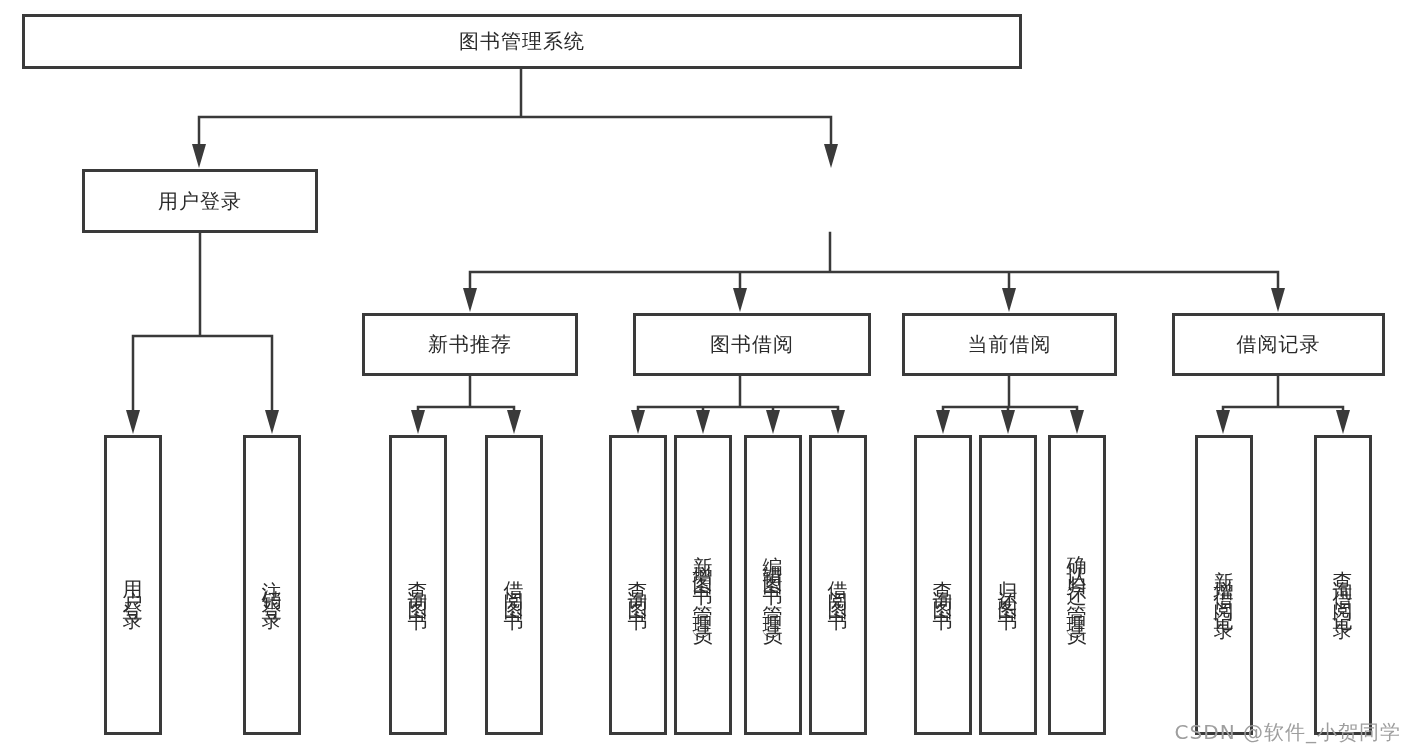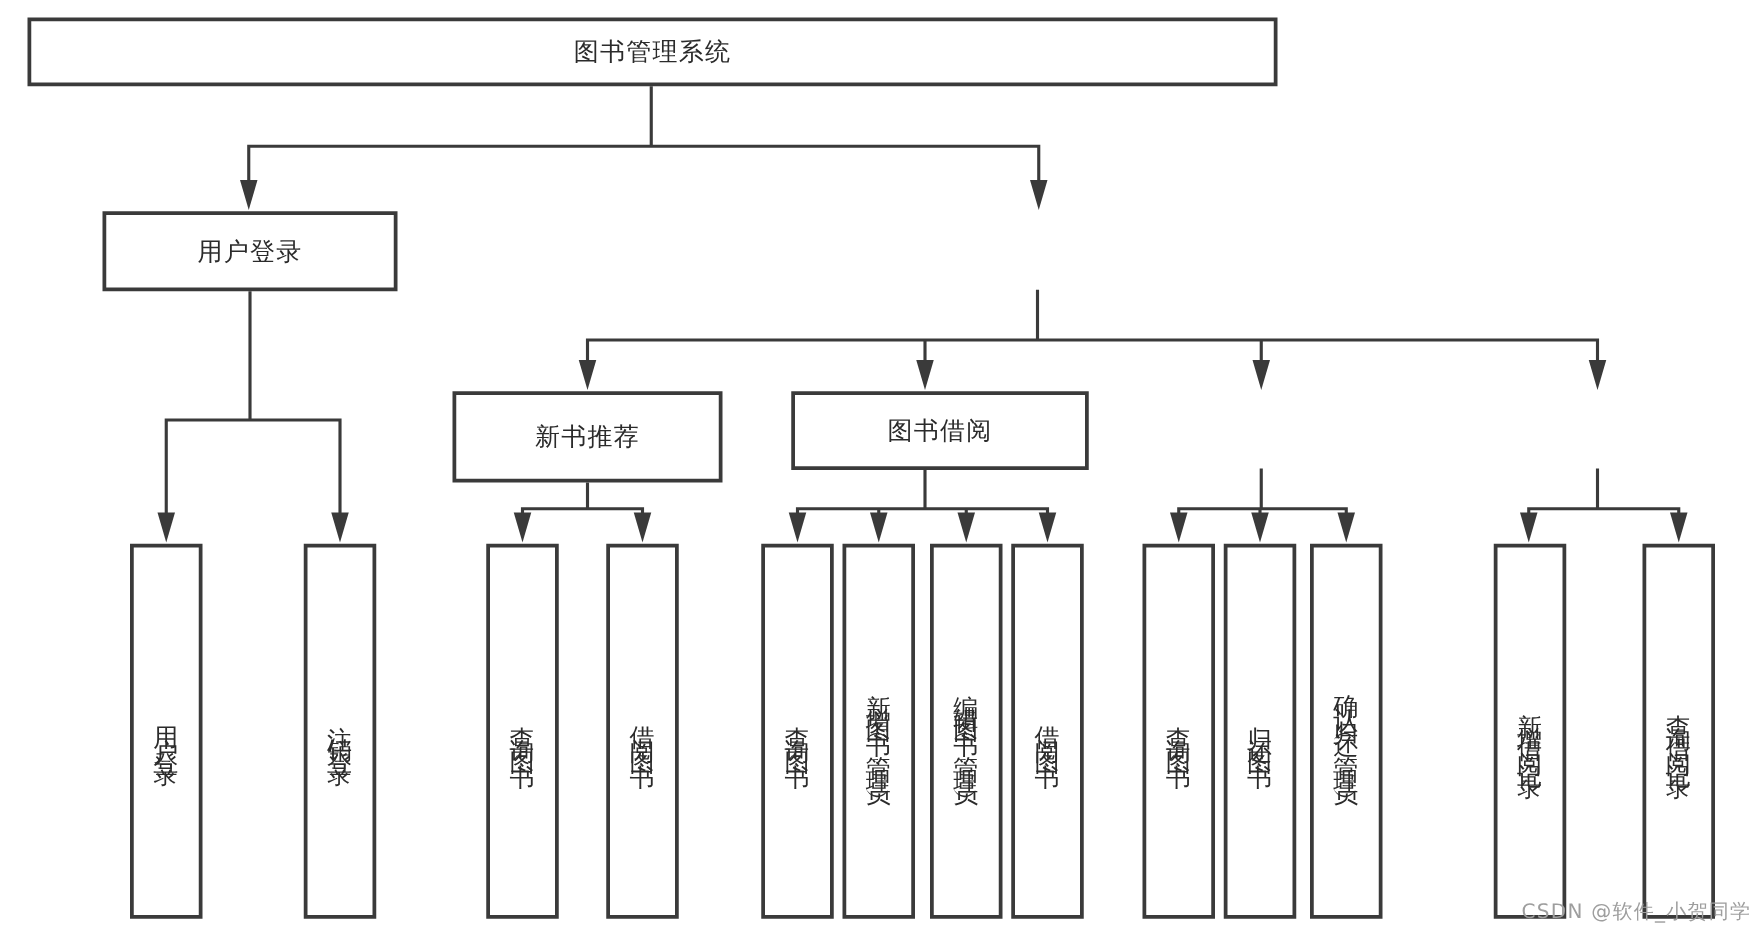--- a/index.html
+++ b/index.html
@@ -13,21 +13,21 @@
     border:3px solid #3a3a3a;display:flex;align-items:center;justify-content:center;
     font-size:20px;letter-spacing:1px;color:#2b2b2b;z-index:2;
   }
   .leaf{border-width:3px;}
   .leaf .vtext{
     writing-mode:vertical-rl;text-orientation:mixed;
     letter-spacing:10px;font-size:20px;line-height:1;white-space:nowrap;
   }
   .watermark{
     position:absolute;top:719px;right:4px;z-index:3;
-    font-size:16px;color:#9e9e9e;letter-spacing:1px;
+    font-size:20px;color:#9e9e9e;letter-spacing:1px;
   }
 </style>
 </head>
 <body>
 
 <div class="canvas">
 
   <svg class="wires" viewBox="0 0 1405 747" xmlns="http://www.w3.org/2000/svg" aria-hidden="true">
     <g stroke="#3a3a3a" stroke-width="2.5" fill="none" stroke-linecap="square">
 
@@ -65,22 +65,24 @@
       <polygon points="1070,410 1084,410 1077,434"></polygon>
       <polygon points="1216,410 1230,410 1223,434"></polygon>
       <polygon points="1336,410 1350,410 1343,434"></polygon>
     </g>
   </svg>
 
   <div class="box" style="left:22px;top:14px;width:1000px;height:55px;">图书管理系统</div>
 
   <div class="box" style="left:82px;top:169px;width:236px;height:64px;">用户登录</div>
 
-  <div class="box" style="left:362px;top:313px;width:216px;height:73px;">新书推荐</div>
+  <div class="box" style="left:362px;top:313px;width:216px;height:63px;">新书推荐</div>
   <div class="box" style="left:633px;top:313px;width:238px;height:63px;">图书借阅</div>
+  <div class="box" style="left:902px;top:313px;width:215px;height:63px;">当前借阅</div>
+  <div class="box" style="left:1172px;top:313px;width:213px;height:63px;">借阅记录</div>
 
   <div class="box leaf" style="left:104px;top:435px;width:58px;height:300px;">
     <span class="vtext">用户登录</span>
   </div>
   <div class="box leaf" style="left:243px;top:435px;width:58px;height:300px;">
     <span class="vtext">注销登录</span>
   </div>
 
   <div class="box leaf" style="left:389px;top:435px;width:58px;height:300px;">
     <span class="vtext">查询图书</span>

